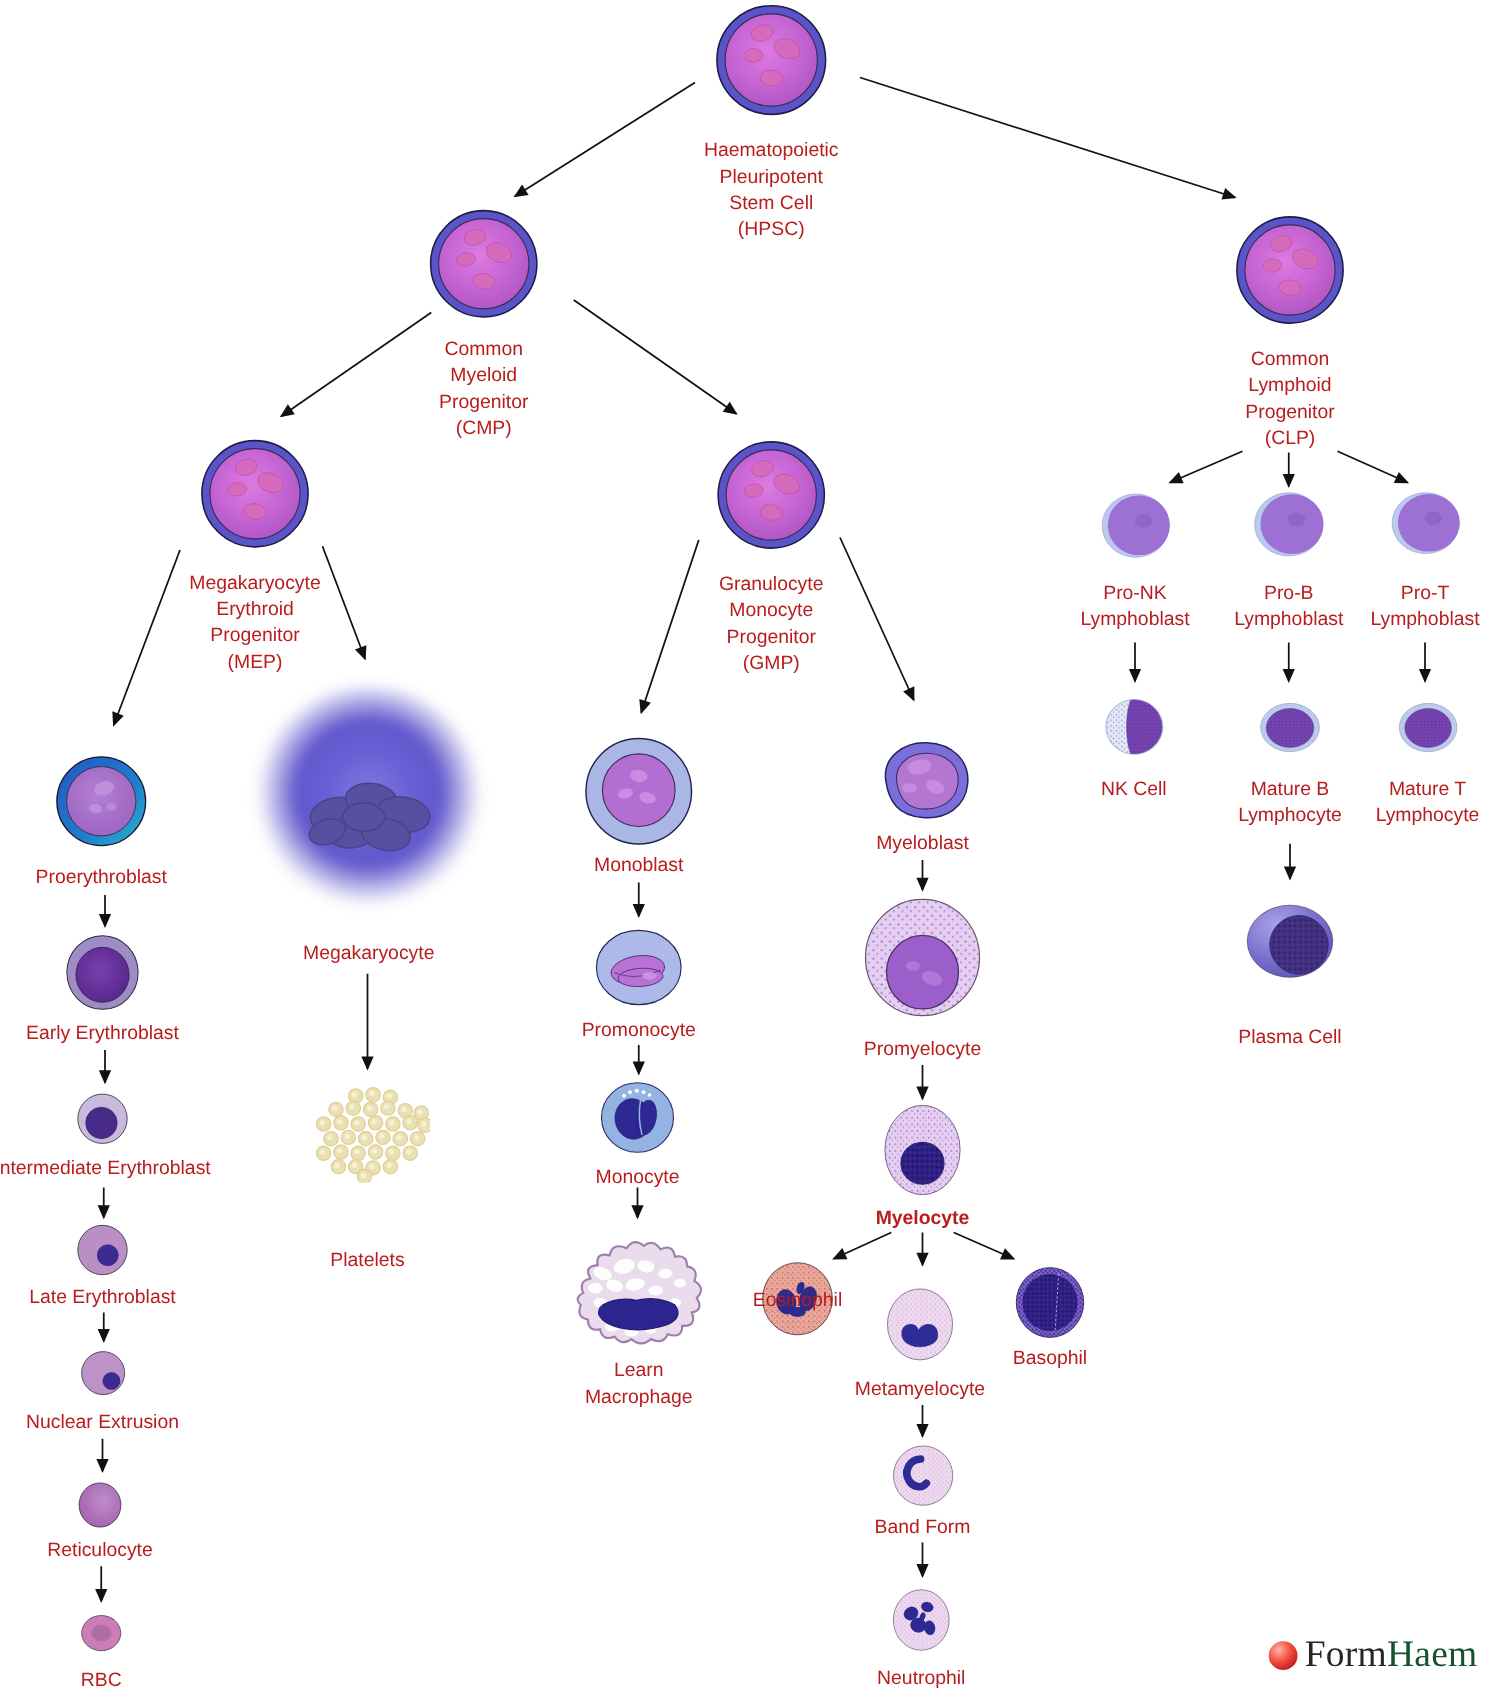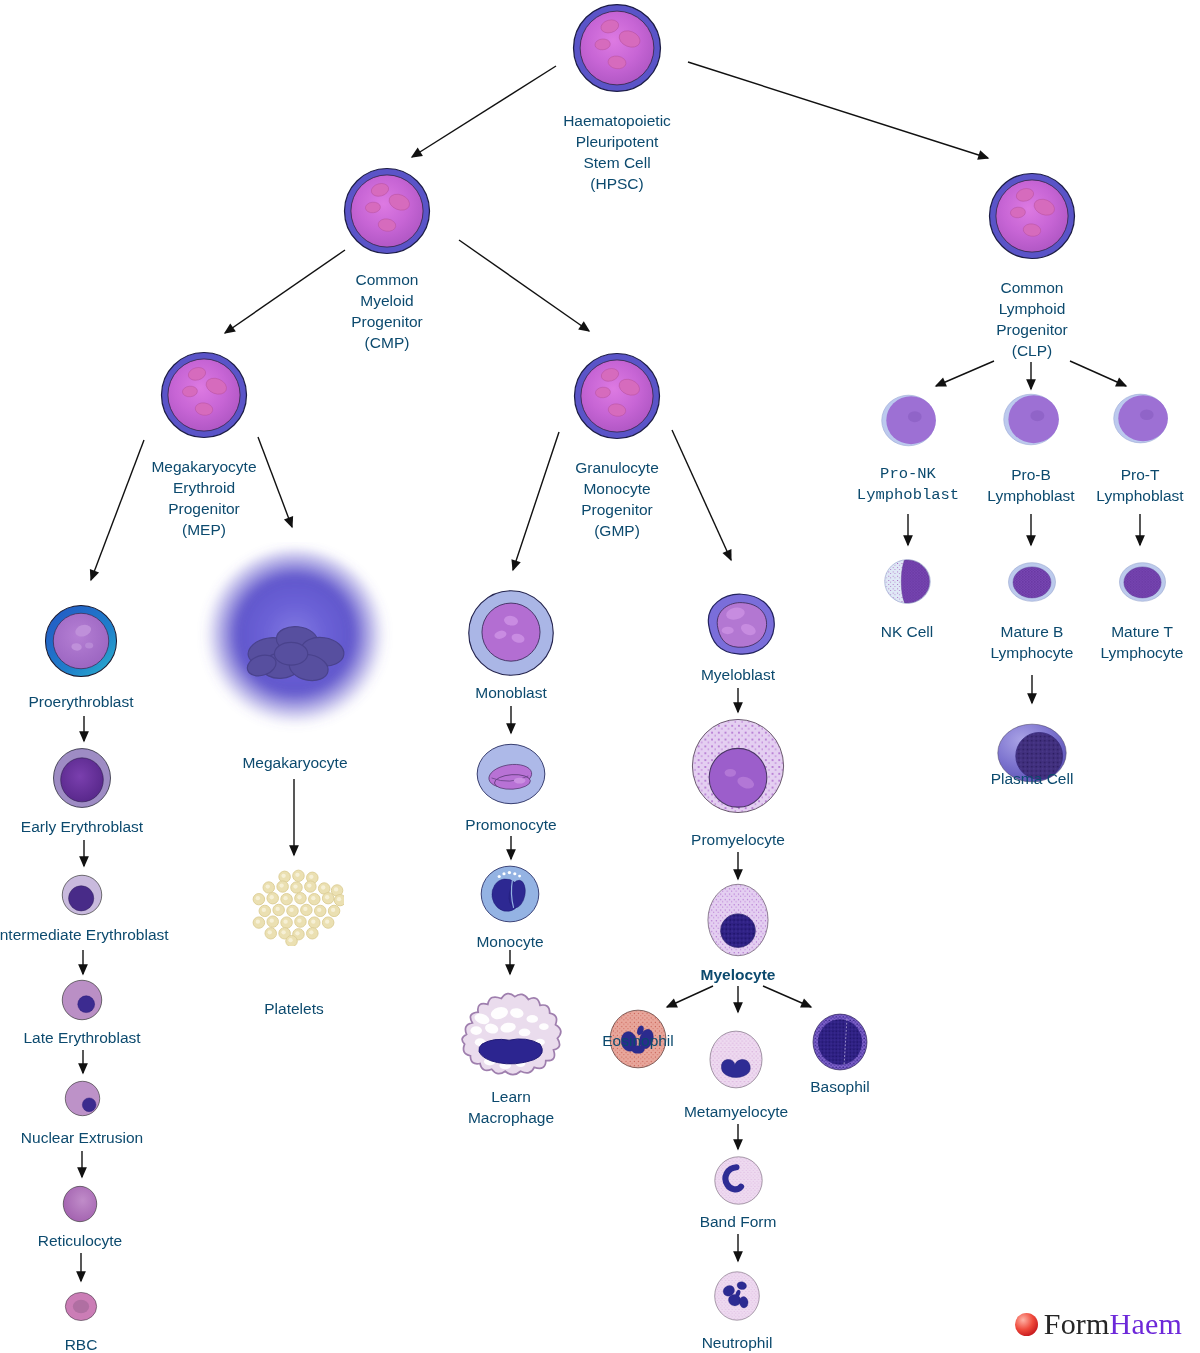--- a/index.html
+++ b/index.html
@@ -2,29 +2,29 @@
 <html><head>
 <meta charset="utf-8">
 <style>
   html,body{margin:0;padding:0;background:#fff;}
   #stage{position:relative;width:1200px;height:1353px;background:#ffffff;overflow:hidden;
          font-family:"Liberation Sans",sans-serif;}
   #arrows{position:absolute;left:0;top:0;z-index:1;pointer-events:none;}
   .node{position:absolute;z-index:2;}
   .cell{position:absolute;left:0;top:0;}
   .cell svg{display:block;}
-  .label{position:absolute;z-index:3;text-align:center;color:#0c4a6e;
+  .label{position:absolute;z-index:3;text-align:center;color:#b91c1c;
          font-size:15.5px;line-height:21px;font-weight:400;}
   .lbl-line{display:block;}
   #logo{position:absolute;right:18px;bottom:12px;z-index:4;display:flex;align-items:center;gap:6px;}
   #logo .sphere{width:23px;height:23px;border-radius:50%;
     background:radial-gradient(circle at 35% 30%, #ffb3a6 0%, #ef4a3c 45%, #c3161c 80%, #9c0d12 100%);}
   #logo .brand{font-family:"Liberation Serif",serif;font-size:30px;font-weight:500;letter-spacing:.2px;}
   #logo .brand .learn{color:#262626;}
-  #logo .brand .haem{color:#6d28d9;}
+  #logo .brand .haem{color:#14532d;}
   #defs-holder{position:absolute;width:0;height:0;overflow:hidden;}
 </style>
 </head>
 <body>
 
 <div id="stage">
 
   <div id="defs-holder">
     <svg width="0" height="0" aria-hidden="true">
       <defs>
@@ -589,21 +589,21 @@
       </div>
     </div>
     <div class="node" style="left: 0px; top: 0px;">
       <div class="cell" style="left: 879.5px; top: 392.5px; width: 57px; height: 55px;">
         <svg width="57" height="55" viewBox="0 0 100 100" preserveAspectRatio="none">
           <ellipse cx="50" cy="50" rx="47" ry="46" fill="#bcc9ee" stroke="#97a5d2" stroke-width="1"></ellipse>
 <circle cx="54.5" cy="49.5" r="43.5" fill="#9d70d4"></circle>
 <ellipse cx="61" cy="43" rx="12" ry="10" fill="#8f63c6" opacity=".9"></ellipse>
         </svg>
       </div>
-      <div class="label" style="left: 788px; top: 464px; width: 240px; font-family: Liberation Mono, monospace;">
+      <div class="label" style="left: 788px; top: 464px; width: 240px;">
         <span class="lbl-line">Pro-NK</span>
         <span class="lbl-line">Lymphoblast</span>
       </div>
     </div>
     <div class="node" style="left: 0px; top: 0px;">
       <div class="cell" style="left: 1002px; top: 391.5px; width: 58px; height: 55px;">
         <svg width="58" height="55" viewBox="0 0 100 100" preserveAspectRatio="none">
           <ellipse cx="50" cy="50" rx="47" ry="46" fill="#bcc9ee" stroke="#97a5d2" stroke-width="1"></ellipse>
 <circle cx="54.5" cy="49.5" r="43.5" fill="#9d70d4"></circle>
 <ellipse cx="61" cy="43" rx="12" ry="10" fill="#8f63c6" opacity=".9"></ellipse>
@@ -662,17 +662,17 @@
         <span class="lbl-line">Lymphocyte</span>
       </div>
     </div>
     <div class="node" style="left: 0px; top: 0px;">
       <div class="cell" style="left: 996px; top: 722px; width: 72px; height: 62px;">
         <svg width="72" height="62" viewBox="0 0 100 86" preserveAspectRatio="none">
           <ellipse cx="50" cy="43" rx="47.5" ry="40" fill="url(#rgPlasma)" stroke="#4c4668" stroke-width=".8"></ellipse>
 <circle cx="60" cy="47" r="32.5" fill="url(#plasSpeck)" stroke="#382a7e" stroke-width="1.1"></circle>
         </svg>
       </div>
-      <div class="label" style="left: 912px; top: 768px; width: 240px;">
+      <div class="label" style="left: 912px; top: 819px; width: 240px;">
         <span class="lbl-line">Plasma Cell</span>
       </div>
     </div>
   </div>
 
 </body></html>

